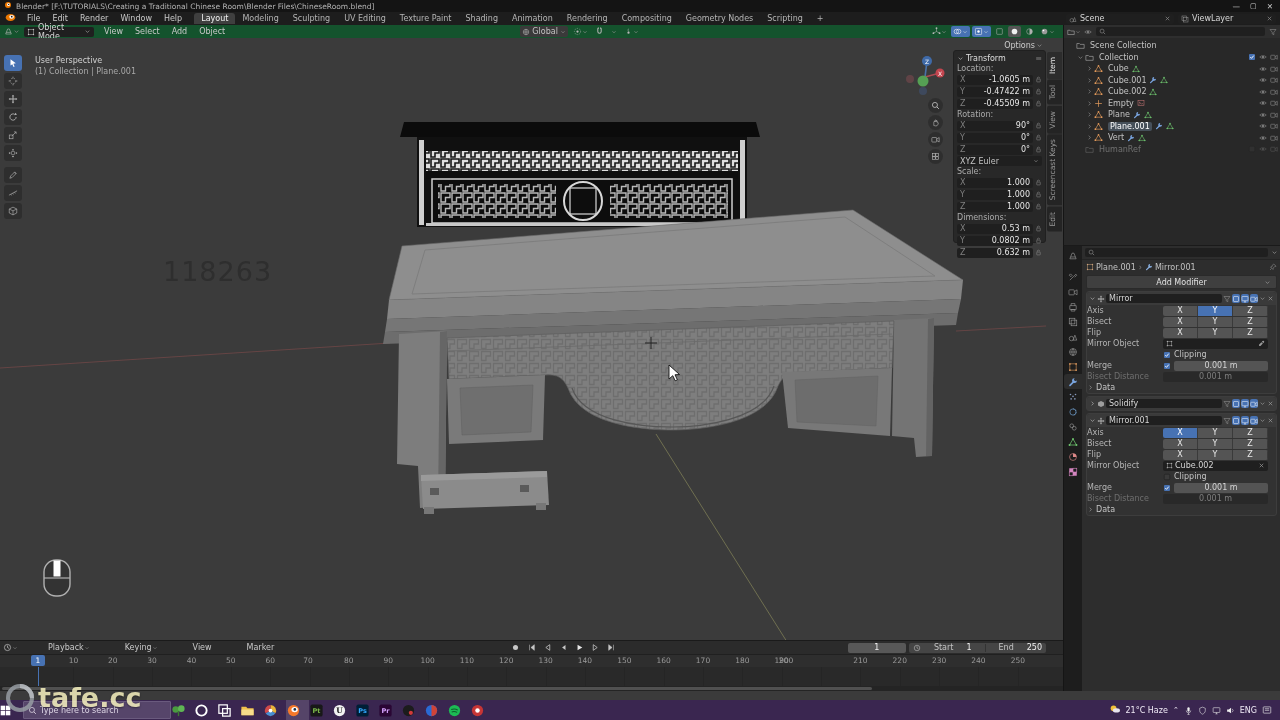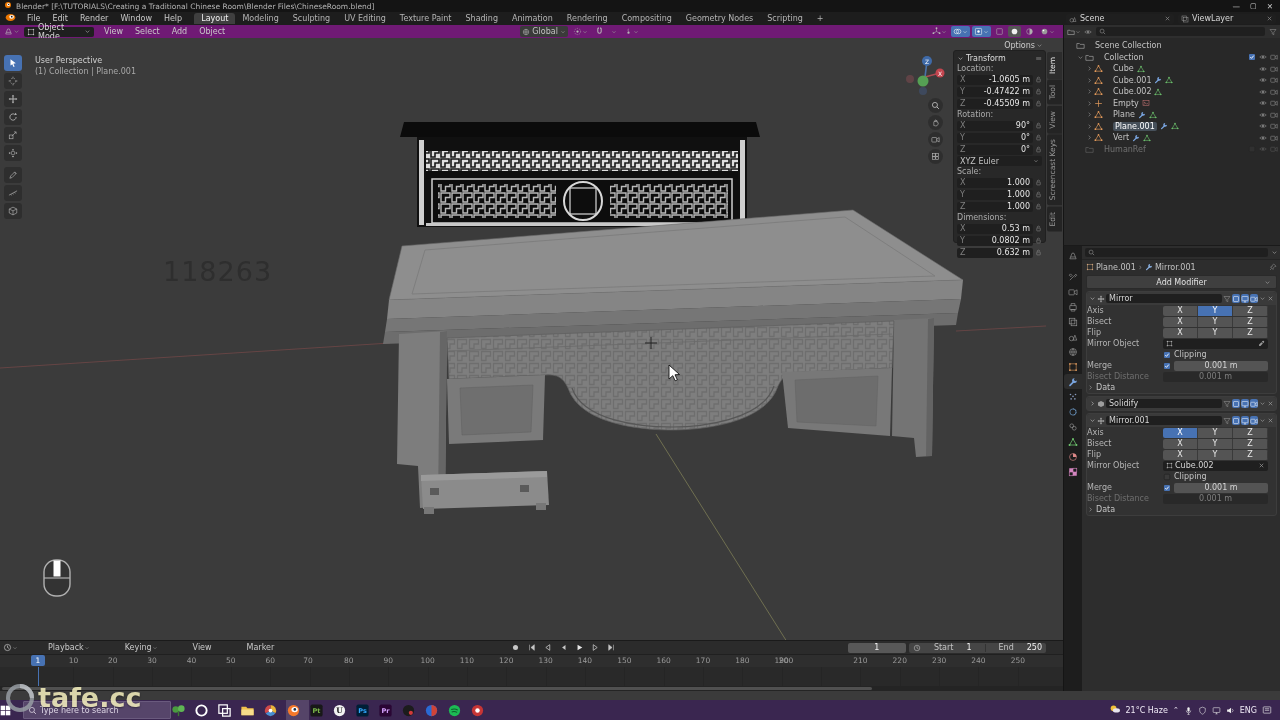--- a/index.html
+++ b/index.html
@@ -15,30 +15,30 @@
   .ws-tab{padding:1px 7px;border-radius:3px 3px 0 0;color:#b5b5b5;white-space:nowrap;}
   .ws-tab.active{background:#3f3f3f;color:#f0f0f0;}
   .field{background:#1f1f1f;border-radius:2px;color:#d6d6d6;display:flex;align-items:center;padding:0 3px;height:10px;}
   .btnseg{background:#545454;color:#e8e8e8;text-align:center;border-right:1px solid #3a3a3a;flex:1;height:10px;line-height:10px;}
   .btnseg.on{background:#4772b3;color:#fff;}
   .panel-label{color:#ababab;}
   .dim{color:#7f7f7f;}
   
   #titlebar{left:0;top:0;width:1280px;height:12px;background:#141414;display:flex;align-items:center;font-size:7.5px;color:#b4b4b4;}
   #topbar{left:0;top:12px;width:1280px;height:13px;background:#1d1d1d;display:flex;align-items:center;border-bottom:1px solid #111;}
-  #vp-header{left:0;top:25px;width:1063px;height:13px;background:#701a75;display:flex;align-items:center;border-bottom:1px solid #1a1a1a;}
+  #vp-header{left:0;top:25px;width:1063px;height:13px;background:#14532d;display:flex;align-items:center;border-bottom:1px solid #1a1a1a;}
   #outliner-header{left:1063px;top:25px;width:217px;height:13px;background:#2e2e2e;display:flex;align-items:center;border-bottom:1px solid #1a1a1a;border-left:1px solid #151515;}
   #viewport{left:0;top:38px;width:1063px;height:602px;background:#3b3b3b;overflow:hidden;}
   #outliner{left:1063px;top:38px;width:217px;height:207px;background:#282828;border-left:1px solid #151515;overflow:hidden;}
   #props{left:1063px;top:245px;width:217px;height:445px;background:#2d2d2d;border-left:1px solid #151515;border-top:1px solid #1a1a1a;overflow:hidden;}
   #timeline{left:0;top:640px;width:1063px;height:50px;background:#2a2a2a;border-top:1px solid #1a1a1a;}
   #statusbar{left:0;top:690px;width:1280px;height:10px;background:#181818;display:flex;align-items:center;justify-content:flex-end;color:#8c8c8c;font-size:7px;}
   #taskbar{left:0;top:700px;width:1280px;height:20px;background:#3a2650;display:flex;align-items:center;}
   .out-row{display:flex;align-items:center;height:11.5px;padding-right:3px;}
-  .out-row .name{margin-left:10px;white-space:nowrap;}
+  .out-row .name{margin-left:5px;white-space:nowrap;}
   .mod-block{border:1px solid #3d3d3d;border-radius:3px;background:#323232;margin:2px 4px;}
   .mod-head{display:flex;align-items:center;height:13px;background:#3a3a3a;border-radius:3px 3px 0 0;padding:0 2px;gap:1px;}
   .mod-row{display:flex;align-items:center;height:11px;padding-right:8px;}
   .mod-row .lbl{width:72px;text-align:left;padding-right:4px;color:#b5b5b5;white-space:nowrap;}
   .seg3{display:flex;flex:1;border-radius:2px;overflow:hidden;}
   .tl-menu{padding:0 5px;color:#c9c9c9;margin-left:25px;}
   .tick{position:absolute;top:1px;color:#9a9a9a;font-size:7.5px;transform:translateX(-50%);}
   .gridline{position:absolute;top:0;bottom:0;width:1px;background:#252525;}
   .tb-icon{width:23px;height:20px;display:flex;align-items:center;justify-content:flex-start;}
   .vtab{writing-mode:vertical-rl;transform:rotate(180deg);padding:5px 1px;color:#9a9a9a;background:rgba(30,30,30,.75);font-size:7.5px;border-radius:0 2px 2px 0;}

